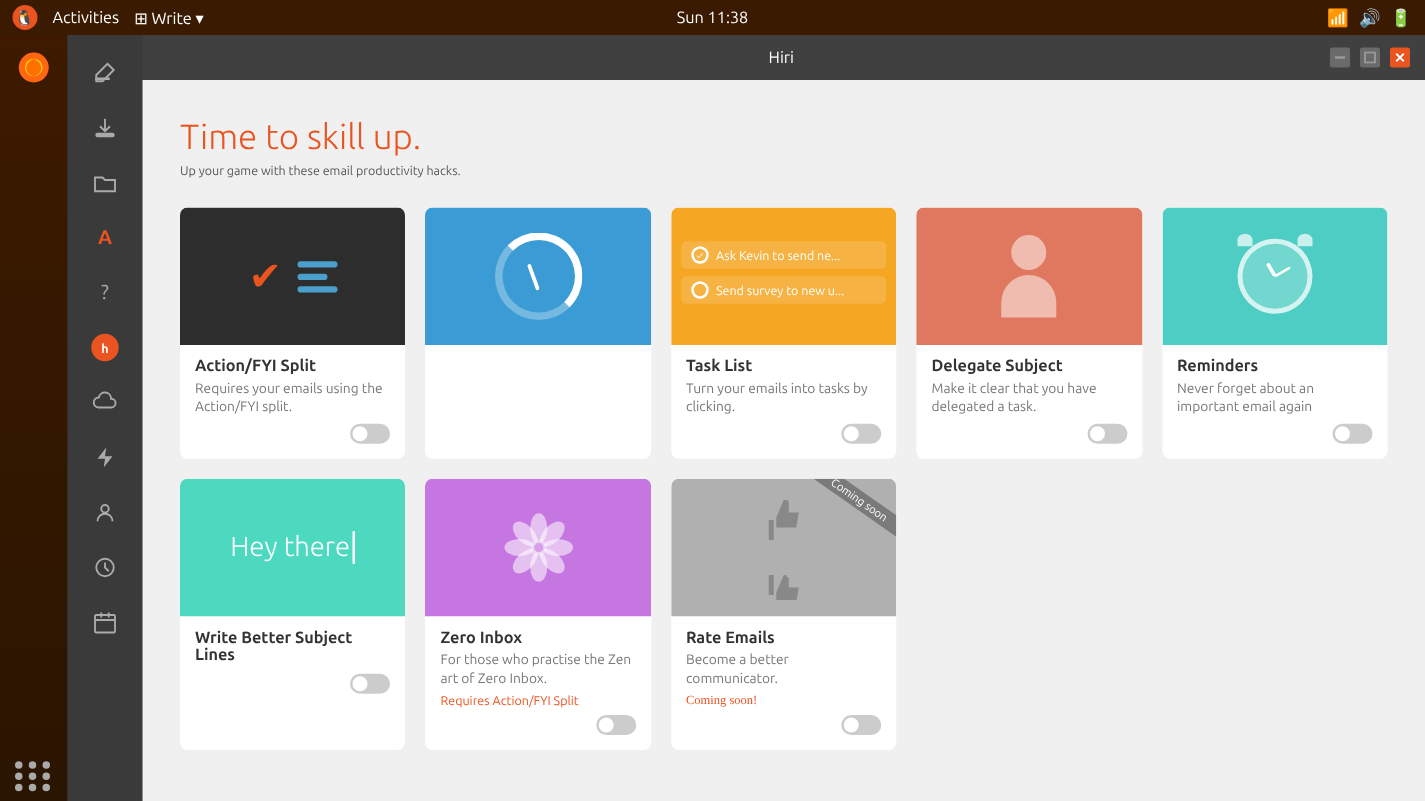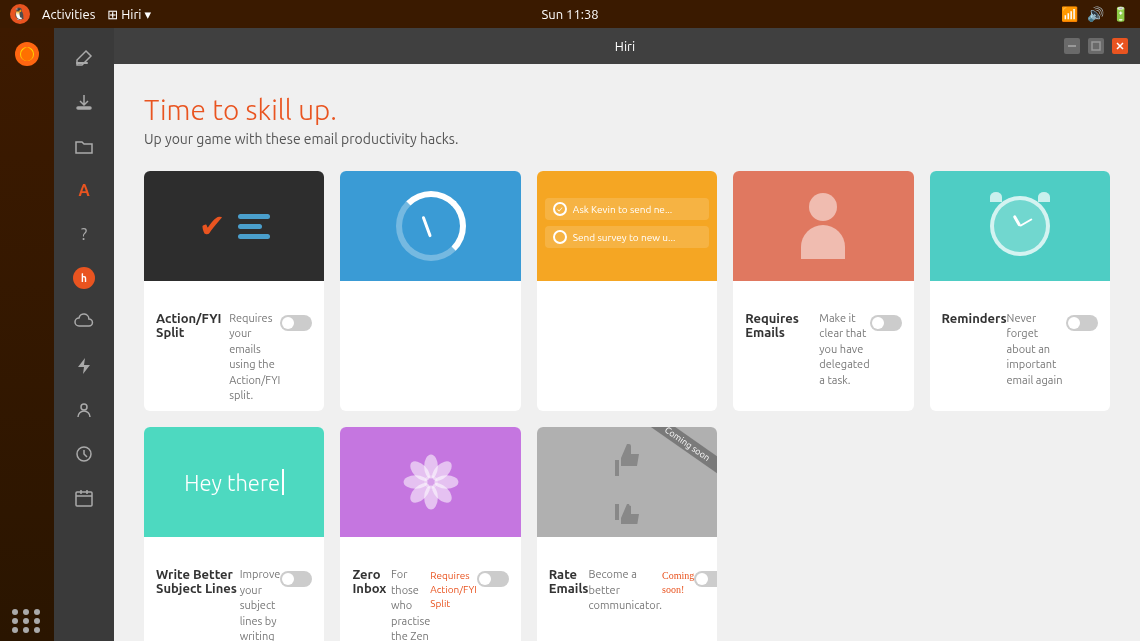--- a/index.html
+++ b/index.html
@@ -94,21 +94,21 @@
     .win-btn.close { background: #e95420; }
 
     .page-title {
       color: #e95420;
       font-size: 28px;
       font-weight: 300;
       margin-bottom: 6px;
     }
     .page-subtitle {
       color: #555;
-      font-size: 14px;
+      font-size: 10px;
       margin-bottom: 24px;
     }
 
     
     .cards-grid {
       display: grid;
       grid-template-columns: repeat(5, 1fr);
       gap: 16px;
       margin-bottom: 16px;
     }
@@ -126,22 +126,21 @@
       display: flex;
       align-items: center;
       justify-content: center;
       position: relative;
     }
 
     .card-body {
       padding: 10px 12px 8px;
       flex: 1;
       display: flex;
-      flex-direction: row;
-      margin-top: 20px;
+      flex-direction: column;
     }
     .card-title {
       font-size: 13px;
       font-weight: 600;
       color: #333;
       margin-bottom: 4px;
     }
     .card-desc {
       font-size: 11px;
       color: #777;
@@ -333,21 +332,21 @@
   </style>
 </head>
 <body>
 
 <div class="system-bar">
   <div class="system-bar-left">
     <div class="ubuntu-logo">
       <span style="color:white;font-size:12px;">🐧</span>
     </div>
     <span>Activities</span>
-    <span>⊞ Hiri ▾</span>
+    <span>⊞ Write ▾</span>
   </div>
   <div style="position:absolute;left:50%;transform:translateX(-50%);">
     <span>Sun 11:38</span>
   </div>
   <div class="system-bar-right">
     <span class="tray-icon">📶</span>
     <span class="tray-icon">🔊</span>
     <span class="tray-icon">🔋</span>
   </div>
 </div>
@@ -498,31 +497,38 @@
               <div class="task-item">
                 <div class="task-circle checked"></div>
                 <span style="font-size:10px;color:white;">Ask Kevin to send ne...</span>
               </div>
               <div class="task-item">
                 <div class="task-circle"></div>
                 <span style="font-size:10px;color:white;">Send survey to new u...</span>
               </div>
             </div>
           </div>
+          <div class="card-body">
+            <div class="card-title">Task List</div>
+            <div class="card-desc">Turn your emails into tasks by clicking.</div>
+            <div class="toggle-row">
+              <div class="toggle"></div>
+            </div>
+          </div>
         </div>
 
         <div class="card">
           <div class="card-image card-img-salmon">
             <div class="person-icon">
               <div class="person-head"></div>
               <div class="person-body"></div>
             </div>
           </div>
           <div class="card-body">
-            <div class="card-title">Requires Emails</div>
+            <div class="card-title">Delegate Subject</div>
             <div class="card-desc">Make it clear that you have delegated a task.</div>
             <div class="toggle-row">
               <div class="toggle"></div>
             </div>
           </div>
         </div>
 
         <div class="card">
           <div class="card-image card-img-teal">
             <div class="alarm-clock">
@@ -551,21 +557,20 @@
 
         <div class="card">
           <div class="card-image card-img-cyan">
             <div class="hey-there-text">
               <span>Hey there</span>
               <div class="cursor-bar"></div>
             </div>
           </div>
           <div class="card-body">
             <div class="card-title">Write Better Subject Lines</div>
-            <div class="card-desc">Improve your subject lines by writing them last.</div>
             <div class="toggle-row">
               <div class="toggle"></div>
             </div>
           </div>
         </div>
 
         <div class="card">
           <div class="card-image card-img-purple">
             <div class="flower">
               <svg width="70" height="70" viewBox="0 0 70 70">

